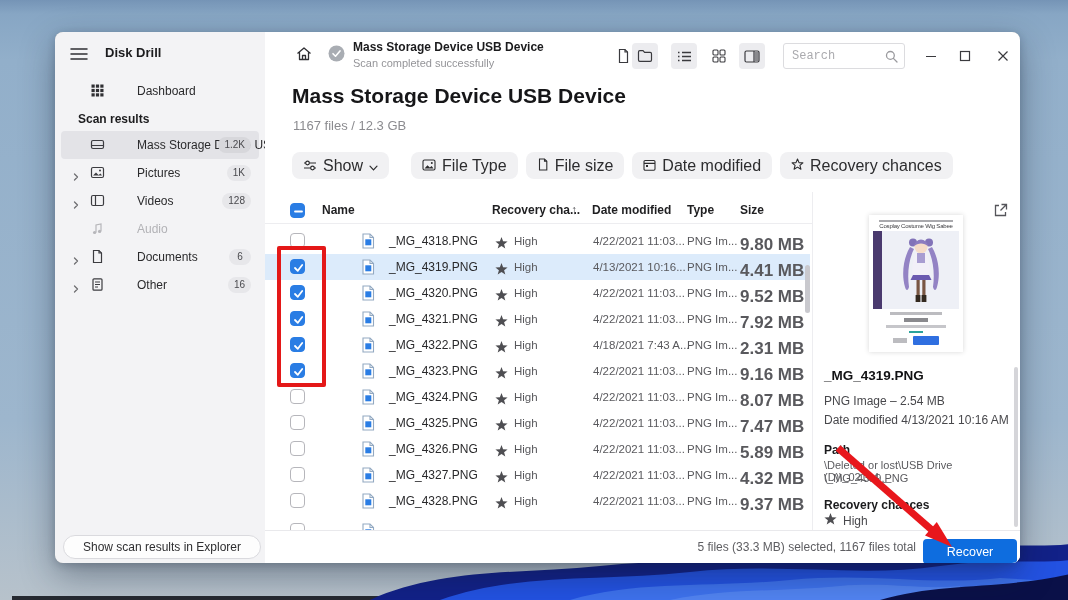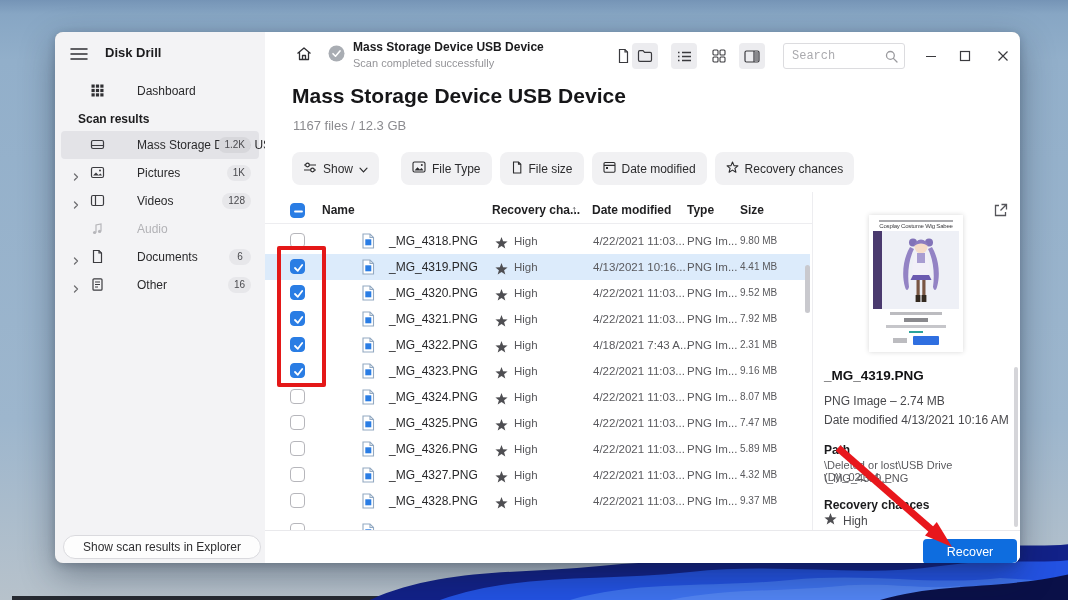--- a/index.html
+++ b/index.html
@@ -52,43 +52,43 @@
   .tb-search input { width:100%; height:100%; border:1px solid #dcdcdf; border-radius:3px; font-size:12px;
     padding:0 26px 0 8px; color:#333; font-family:Liberation Mono, monospace; }
   .tb-search input::placeholder { color:#aaaaae; }
   .tb-search .mag { position:absolute; right:7px; top:6px; }
   .winctl { position:absolute; top:11px; width:26px; height:26px; display:flex; align-items:center; justify-content:center; cursor:pointer; }
 
   .h1 { position:absolute; left:27px; top:52px; font-size:21px; font-weight:700; color:#161618; }
   .subtitle { position:absolute; left:28px; top:86px; font-size:13px; color:#8b8b8f;text-align:center; }
 
   .filters { position:absolute; left:27px; top:120px; display:flex; gap:8px; }
-  .fbtn { height:33px; padding:0 11px; background:#f1f1f3; border-radius:8px; display:flex; align-items:center; gap:6px;
-    font-size:12px; color:#2c2c2e; cursor:pointer; white-space:nowrap; }
+  .fbtn { height:27px; padding:0 11px; background:#f1f1f3; border-radius:8px; display:flex; align-items:center; gap:6px;
+    font-size:16px; color:#2c2c2e; cursor:pointer; white-space:nowrap; }
   .fbtn.show { margin-right:14px; }
 
   
   .thead { position:absolute; left:0; top:166px; width:547px; height:26px; border-bottom:1px solid #ededf0; font-weight:700; }
   .hcell { position:absolute; top:5px; font-size:12px; color:#1f1f21; font-weight:700; }
   .cb { position:absolute; width:15px; height:15px; border:1px solid #b6b6bb; border-radius:4px; background:#fff; cursor:pointer; }
   .cb.on { background:#2a7de4; border-color:#2a7de4; }
   .cb svg { position:absolute; left:1px; top:1px; }
   .h-cb { left:25px; top:5px; }
 
   .trows { position:absolute; left:0; top:196px; width:545px; }
   .trow { position:relative; height:26px; }
   .trow.selected { background:#dcebfb; }
   .trow .cb { left:25px; top:5px; }
   .ficon { position:absolute; left:96px; top:5px; }
   .c-name { position:absolute; left:124px; top:6px; font-size:12px; color:#29292b; }
   .c-star { position:absolute; left:230px; top:7px; }
   .c-rec  { position:absolute; left:249px; top:7px; font-size:11.5px; color:#59595d; }
   .c-date { position:absolute; left:328px; top:7px; font-size:11.5px; color:#59595d; }
   .c-type { position:absolute; left:422px; top:7px; font-size:11.5px; color:#59595d; }
-  .c-size { position:absolute; left:475px; top:7px; font-size:10px; color:#59595d; }
+  .c-size { position:absolute; left:475px; top:7px; font-size:17px; color:#59595d;font-weight:bold; }
   .tscroll { position:absolute; left:540px; top:233px; width:5px; height:48px; background:#c9c9ce; border-radius:3px; }
 
   
   .panel { position:absolute; left:547px; top:160px; width:208px; bottom:33px; border-left:1px solid #ededf0; background:#fff; }
   .ext-link { position:absolute; right:11px; top:10px; width:17px; height:17px; cursor:pointer; }
   .pcard { position:absolute; left:56px; top:23px; width:94px; height:137px; background:#fff;
     box-shadow:0 0 5px rgba(0,0,0,.16); padding-top:3px; }
   .pcard .tinybar { height:2px; background:#a9a9ad; margin:2px auto 0; width:74px; }
   .pcard .caption { font-size:6px; color:#3a3a3e; text-align:center; white-space:nowrap; overflow:hidden; margin-top:1px; letter-spacing:-.2px; }
   .pimg { position:relative; width:86px; height:78px; margin:2px auto 0; background:#eef0f6; overflow:hidden; }
@@ -619,38 +619,39 @@
         <div class="pbar" style="width:24px;height:4px;background:#8a8a8e"></div>
         <div class="pbar" style="width:60px;height:3px;background:#c6c6ca"></div>
         <div class="pteal"></div>
         <div class="prow">
           <div class="pbar" style="width:14px;height:5px;margin:0"></div>
           <div class="pbtn-blue"></div>
         </div>
       </div>
 
       <div class="pv-name">_MG_4319.PNG</div>
-      <div class="pv-info">PNG Image – 2.74 MB</div>
+      <div class="pv-info">PNG Image – 2.54 MB</div>
       <div class="pv-mod">Date modified 4/13/2021 10:16 AM</div>
       <div class="pv-pathlbl">Path</div>
       <div class="pv-path1">\Deleted or lost\USB Drive (D)\_02104__</div>
       <div class="pv-path2">\_MG_4319.PNG</div>
       <div class="pv-reclbl">Recovery chances</div>
       <div class="pv-rec">
         <span>
           <svg width="13" height="12" viewBox="0 0 13 12">
               <path d="M6.5 0 L8.1 4.2 L12.6 4.4 L9.1 7.2 L10.3 11.5 L6.5 9 L2.7 11.5 L3.9 7.2 L0.4 4.4 L4.9 4.2 Z" fill="#4e4e52"></path>
             </svg>
         </span>
         <span>High</span>
       </div>
       <div class="pscroll"></div>
     </div>
 
     <div class="footer">
+      <span class="status">5 files (33.3 MB) selected, 1167 files total</span>
       <button class="recover-btn">Recover</button>
     </div>
   </div>
 </div>
 
 <div class="anno-rect"></div>
 
 <svg class="anno-arrow" viewBox="0 0 150 130">
   <path d="M18,18 L113,101" stroke="#e8171c" stroke-width="7"></path>
   <polygon points="132,117 105,105.5 116.8,91.9" fill="#e8171c"></polygon>

